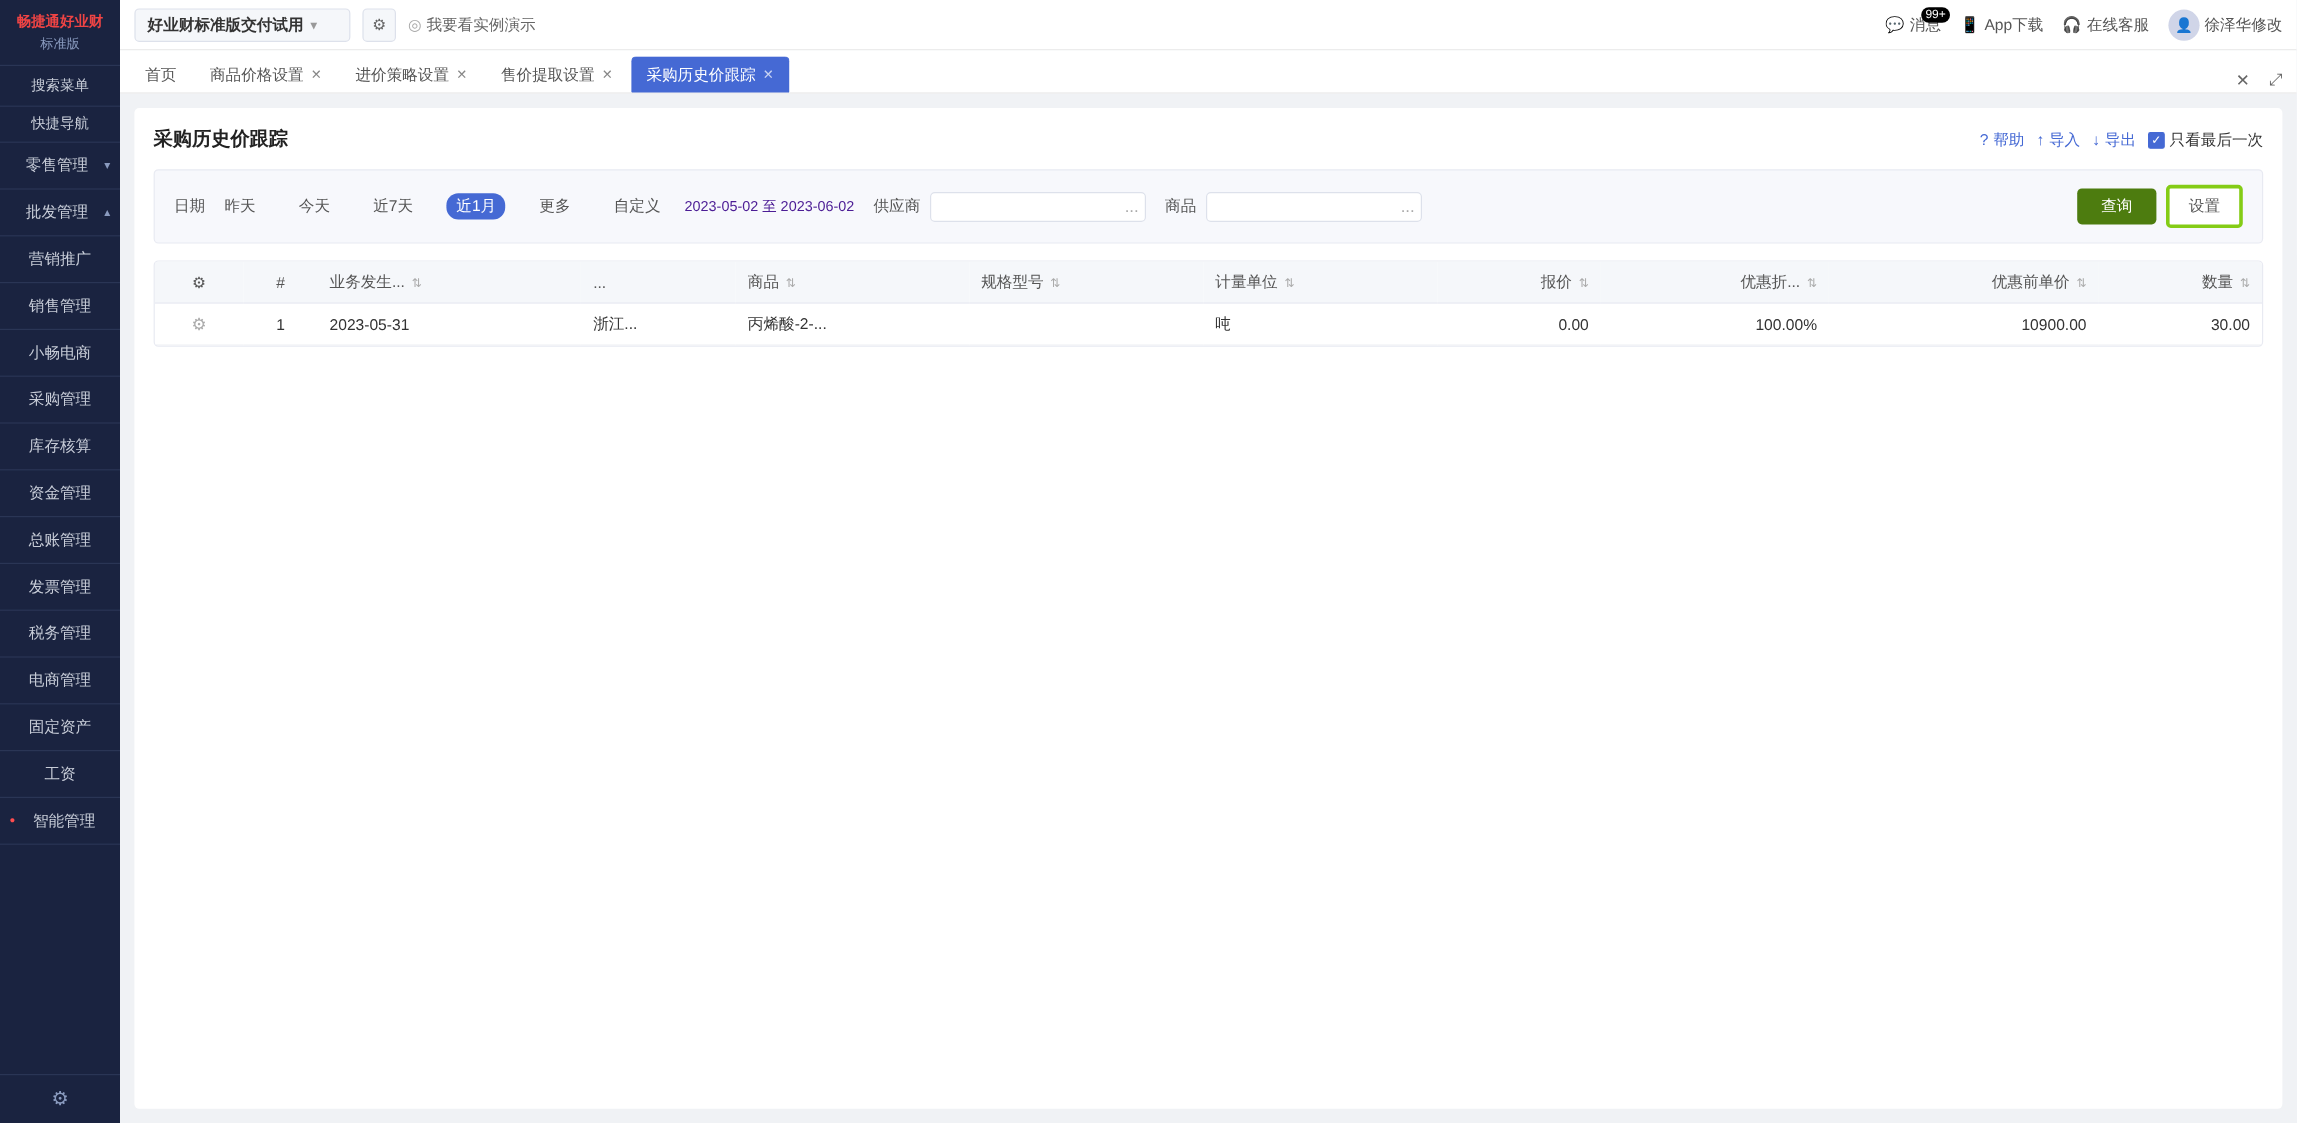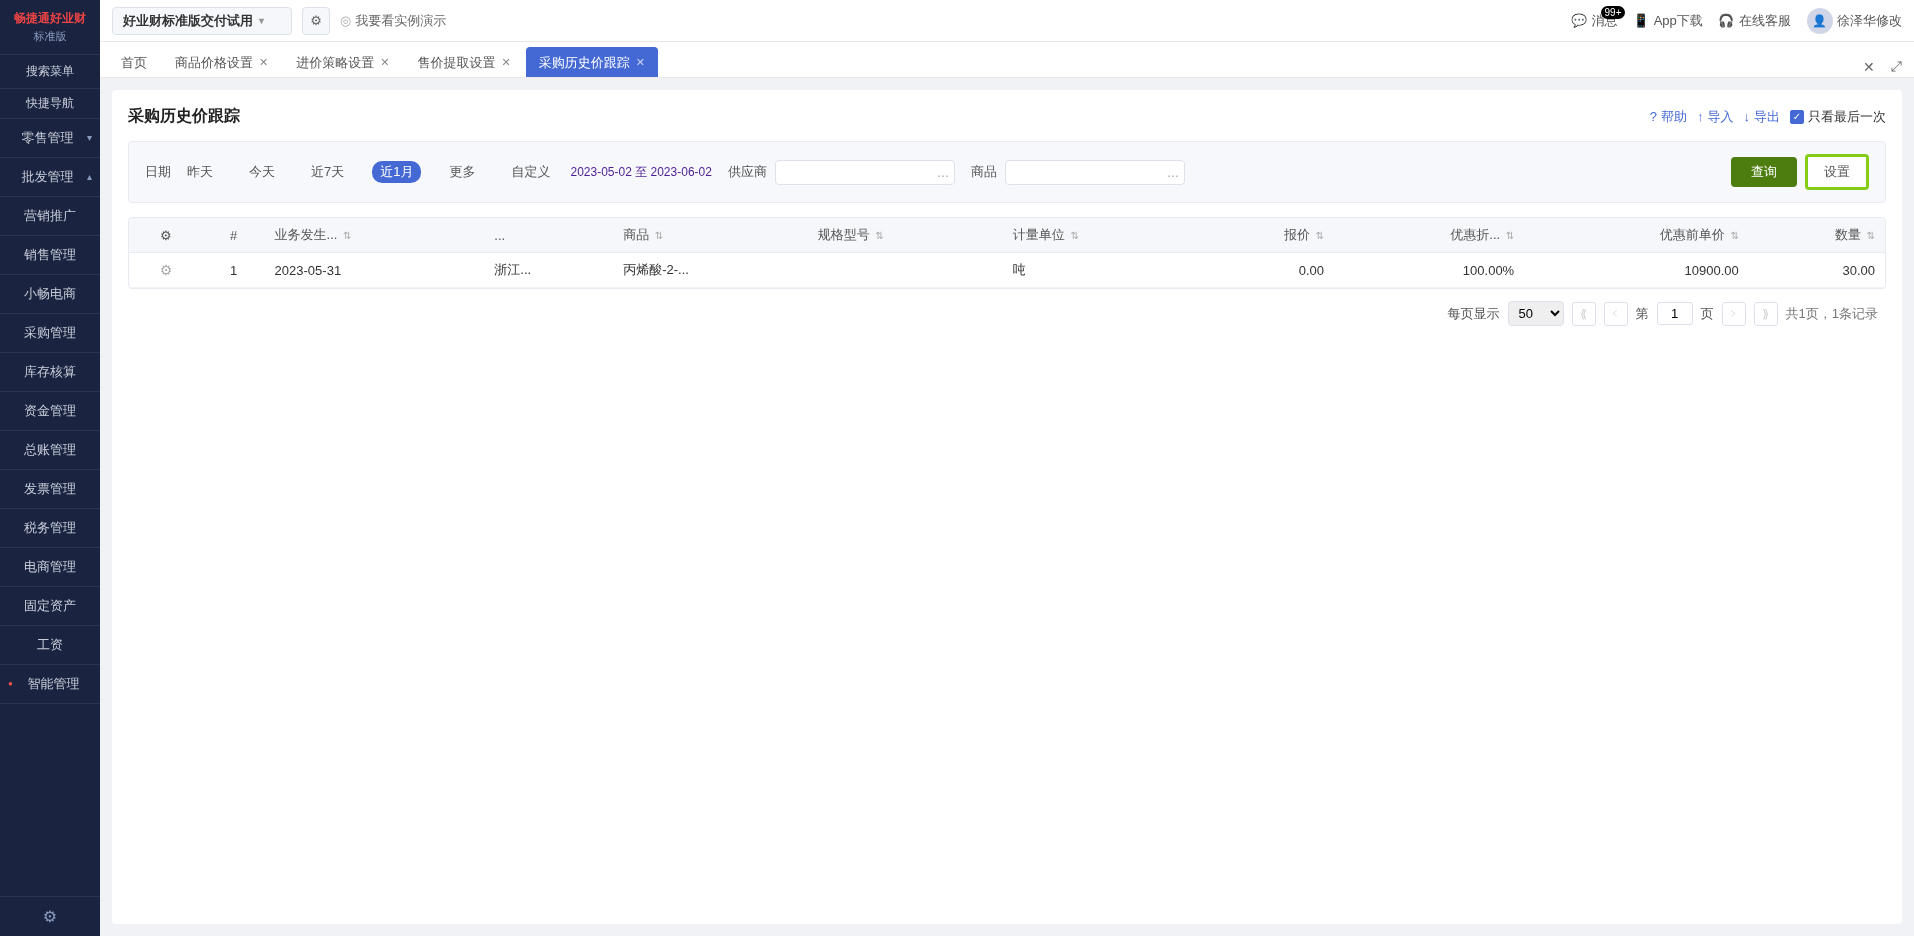--- a/index.html
+++ b/index.html
@@ -690,33 +690,16 @@
               <td>吨</td>
               <td class="td-right">0.00</td>
               <td class="td-right">100.00%</td>
               <td class="td-right">10900.00</td>
               <td class="td-right">30.00</td>
             </tr>
           </tbody>
         </table>
       </div>
 
-      <div class="pagination">
-        <span class="pagination-label">每页显示</span>
-        <select class="pagination-select">
-          <option value="50">50</option>
-          <option value="10">10</option>
-          <option value="20">20</option>
-          <option value="100">100</option>
-        </select>
-        <div class="pagination-btn disabled">⟪</div>
-        <div class="pagination-btn disabled">﹤</div>
-        <span class="pagination-label">第</span>
-        <input class="pagination-page-input" type="text" value="1" style="">
-        <span class="pagination-label">页</span>
-        <div class="pagination-btn disabled">﹥</div>
-        <div class="pagination-btn disabled">⟫</div>
-        <span class="pagination-info">共1页，1条记录</span>
-      </div>
 
     </div>
   </div>
 </div>
 
 </body></html>

